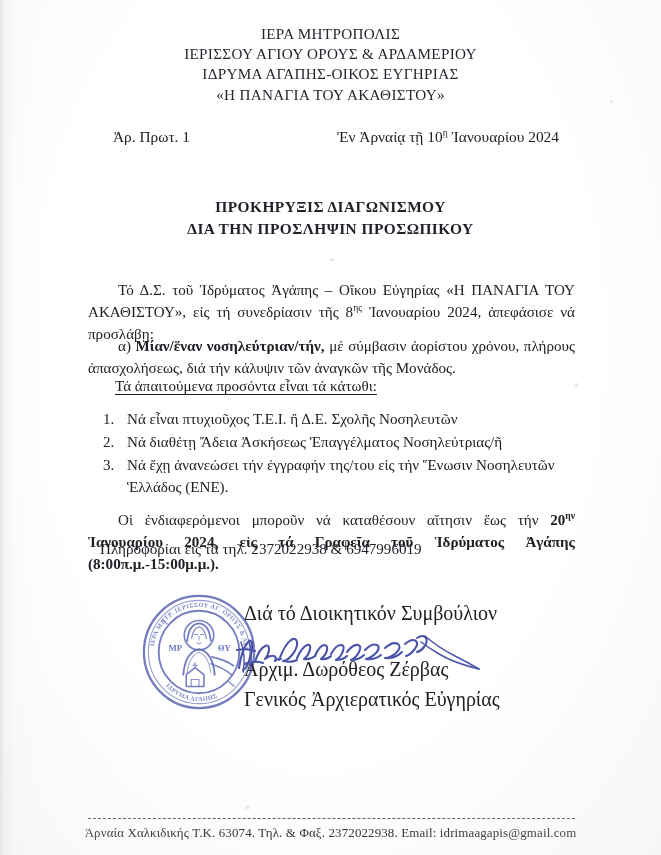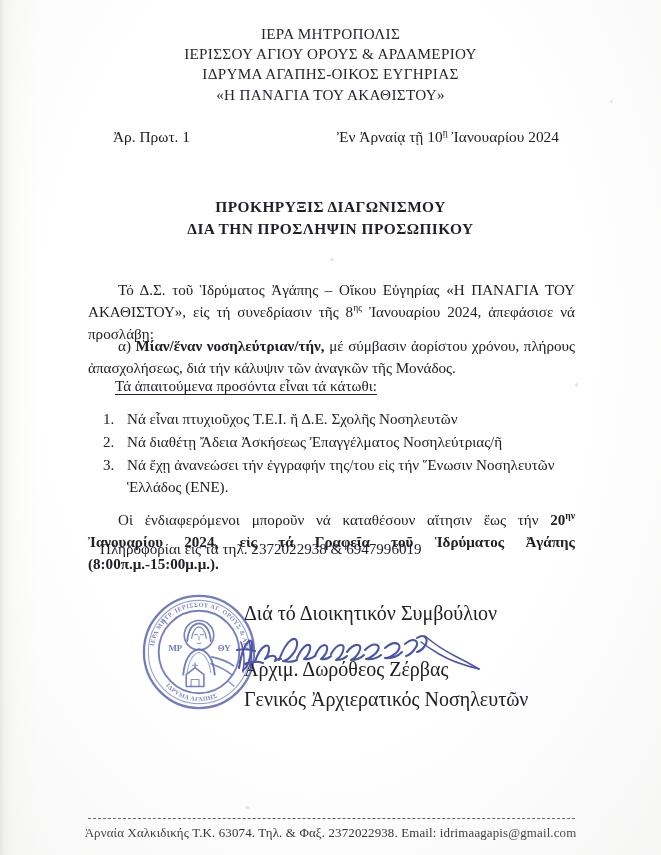--- a/index.html
+++ b/index.html
@@ -296,21 +296,21 @@
         <path d="M186 16 q8 6 18 12 q15 9 40 15"></path>
         <path d="M190 10 q14 12 30 20 q12 6 24 13"></path>
         <path d="M6 16 q5 14 2 30"></path>
         <path d="M14 14 q4 15 1 30"></path>
       </g>
     </svg>
 
     <div class="sig-block">
       <div>Διά τό Διοικητικόν Συμβούλιον</div>
       <div class="sig-line-3">Ἀρχιμ. Δωρόθεος Ζέρβας</div>
-      <div class="sig-line-4">Γενικός  Ἀρχιερατικός Νοσηλευτῶν</div>
+      <div class="sig-line-4">Γενικός  Ἀρχιερατικός Εὐγηρίας</div>
     </div>
 
     <div class="footer-rule"></div>
     <div class="footer-text">Ἀρναία Χαλκιδικής Τ.Κ. 63074. Τηλ. &amp; Φαξ. 2372022938.  Email: idrimaagapis@gmail.com</div>
 
     <div class="speck" style="left:610px; top:100px; width:3px; height:3px;"></div>
     <div class="speck" style="left:575px; top:383px; width:3px; height:4px;"></div>
     <div class="speck" style="left:245px; top:806px; width:5px; height:3px;"></div>
     <div class="speck" style="left:330px; top:258px; width:4px; height:3px;"></div>
   </div>

